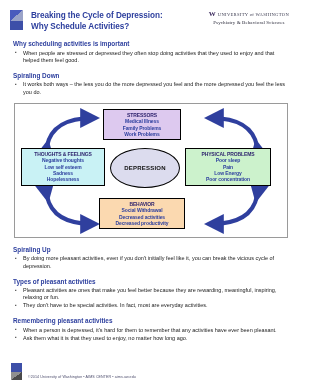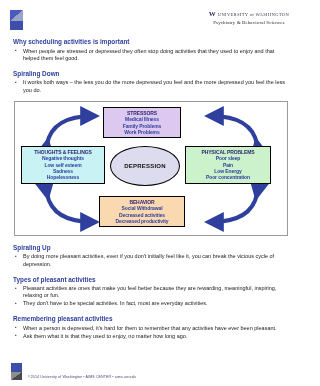--- a/index.html
+++ b/index.html
@@ -168,20 +168,22 @@
 <body>
 
 <div class="page">
 
   <div class="header">
     <div class="logo-mark">
       <div class="tri-top"></div>
       <div class="tri-bot"></div>
     </div>
     <div class="title-block">
+      <div class="doc-title">Breaking the Cycle of Depression:</div>
+      <div class="doc-title">Why Schedule Activities?</div>
     </div>
     <div class="brand">
       <div class="brand-uw">
         <span class="uw-w">W</span>
         <span class="brand-uw-text">UNIVERSITY of WASHINGTON</span>
       </div>
       <div class="brand-dept">Psychiatry &amp; Behavioral Sciences</div>
     </div>
   </div>
 

